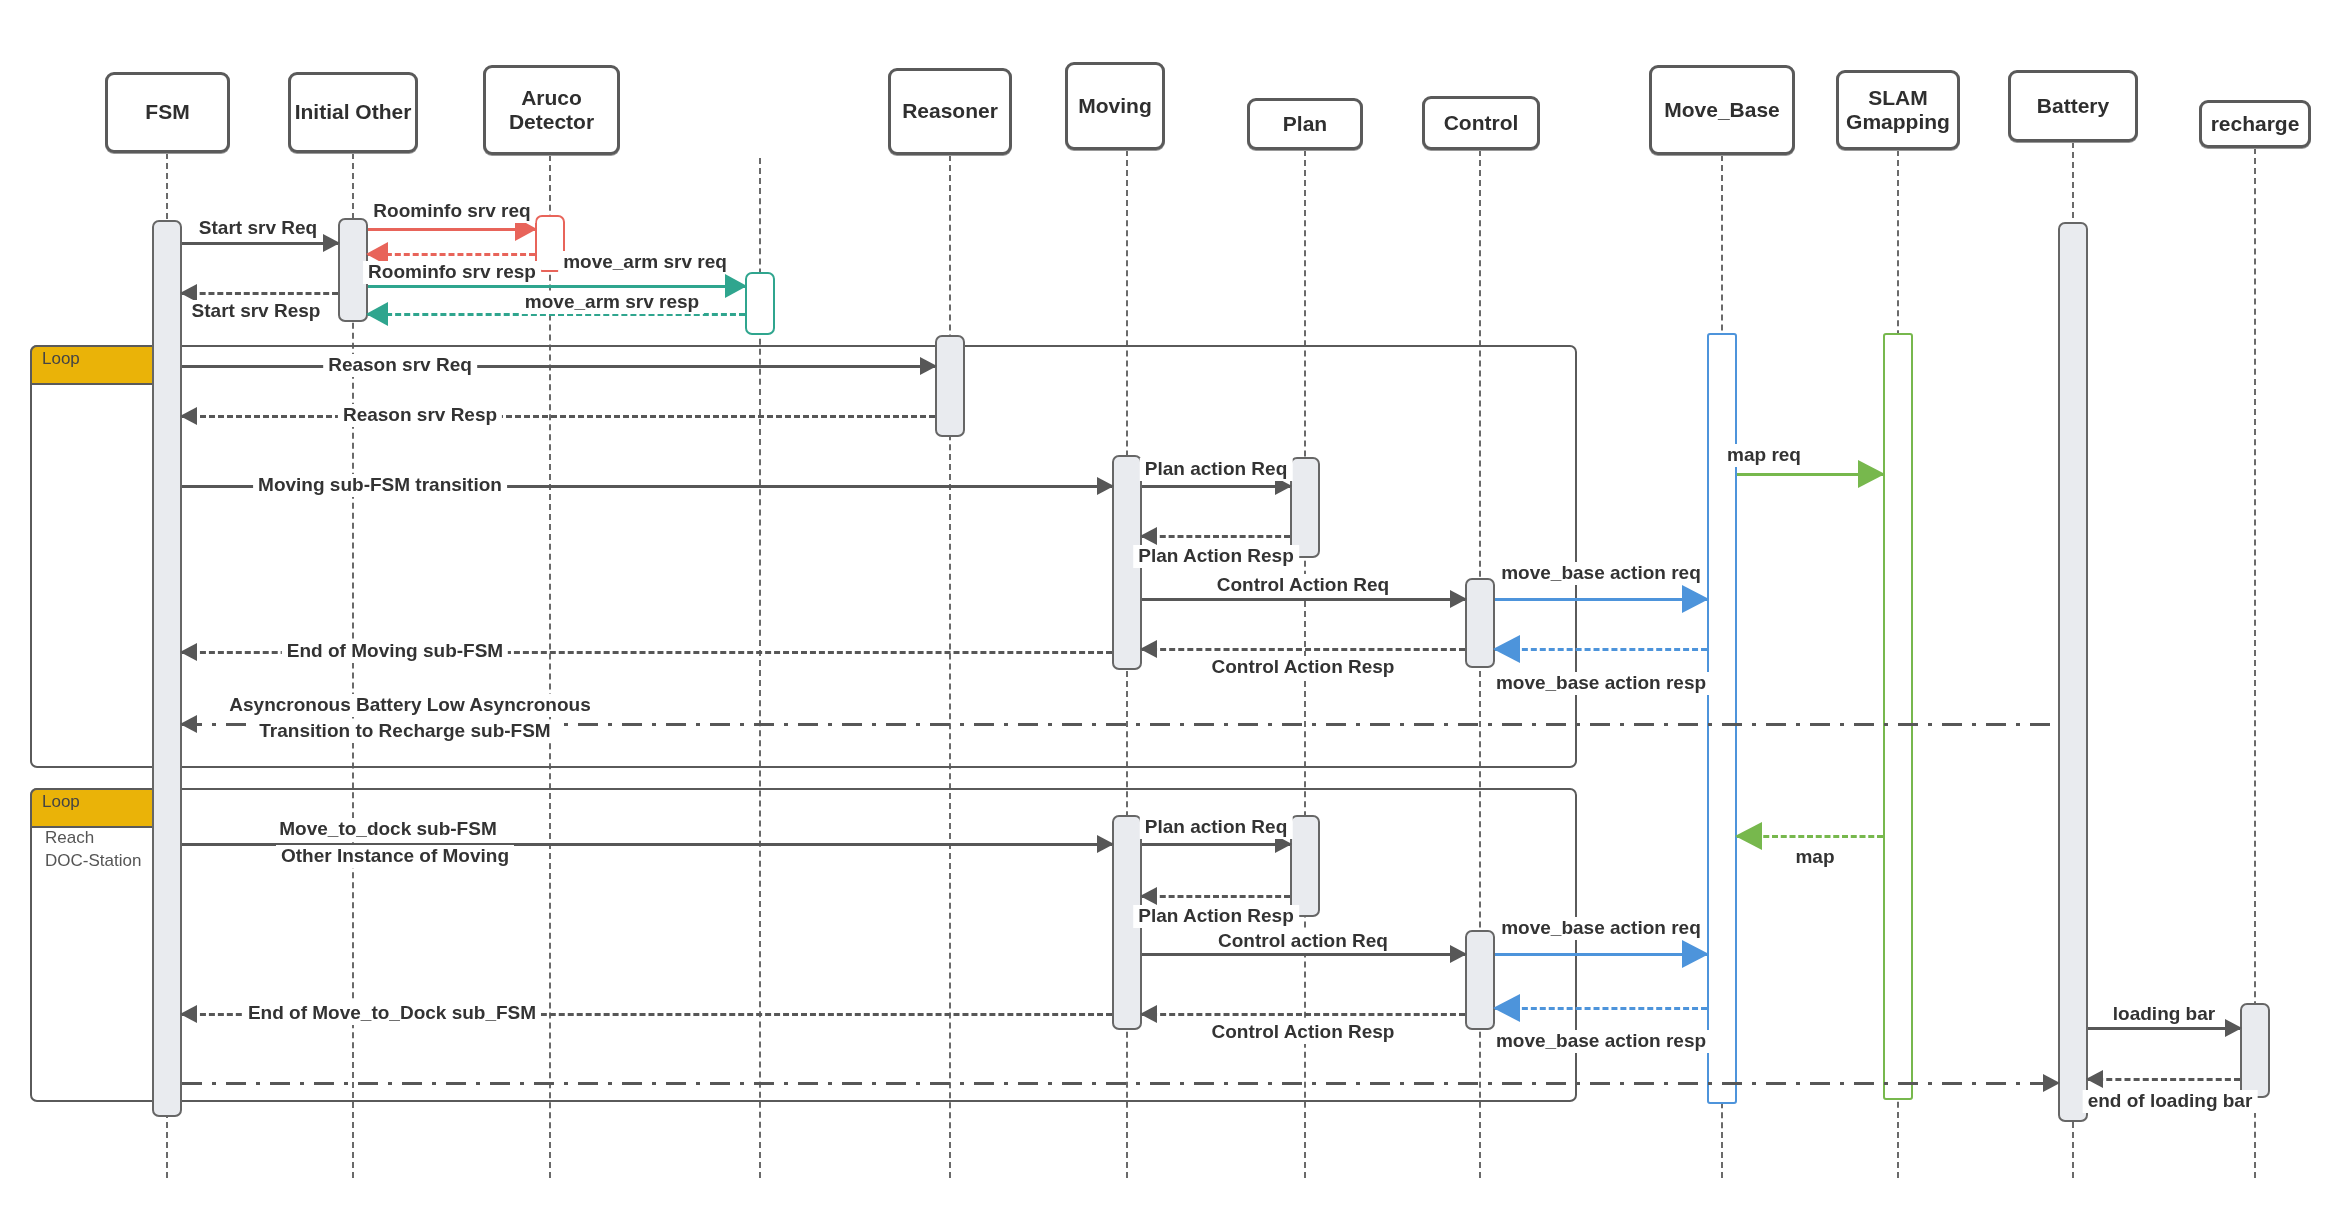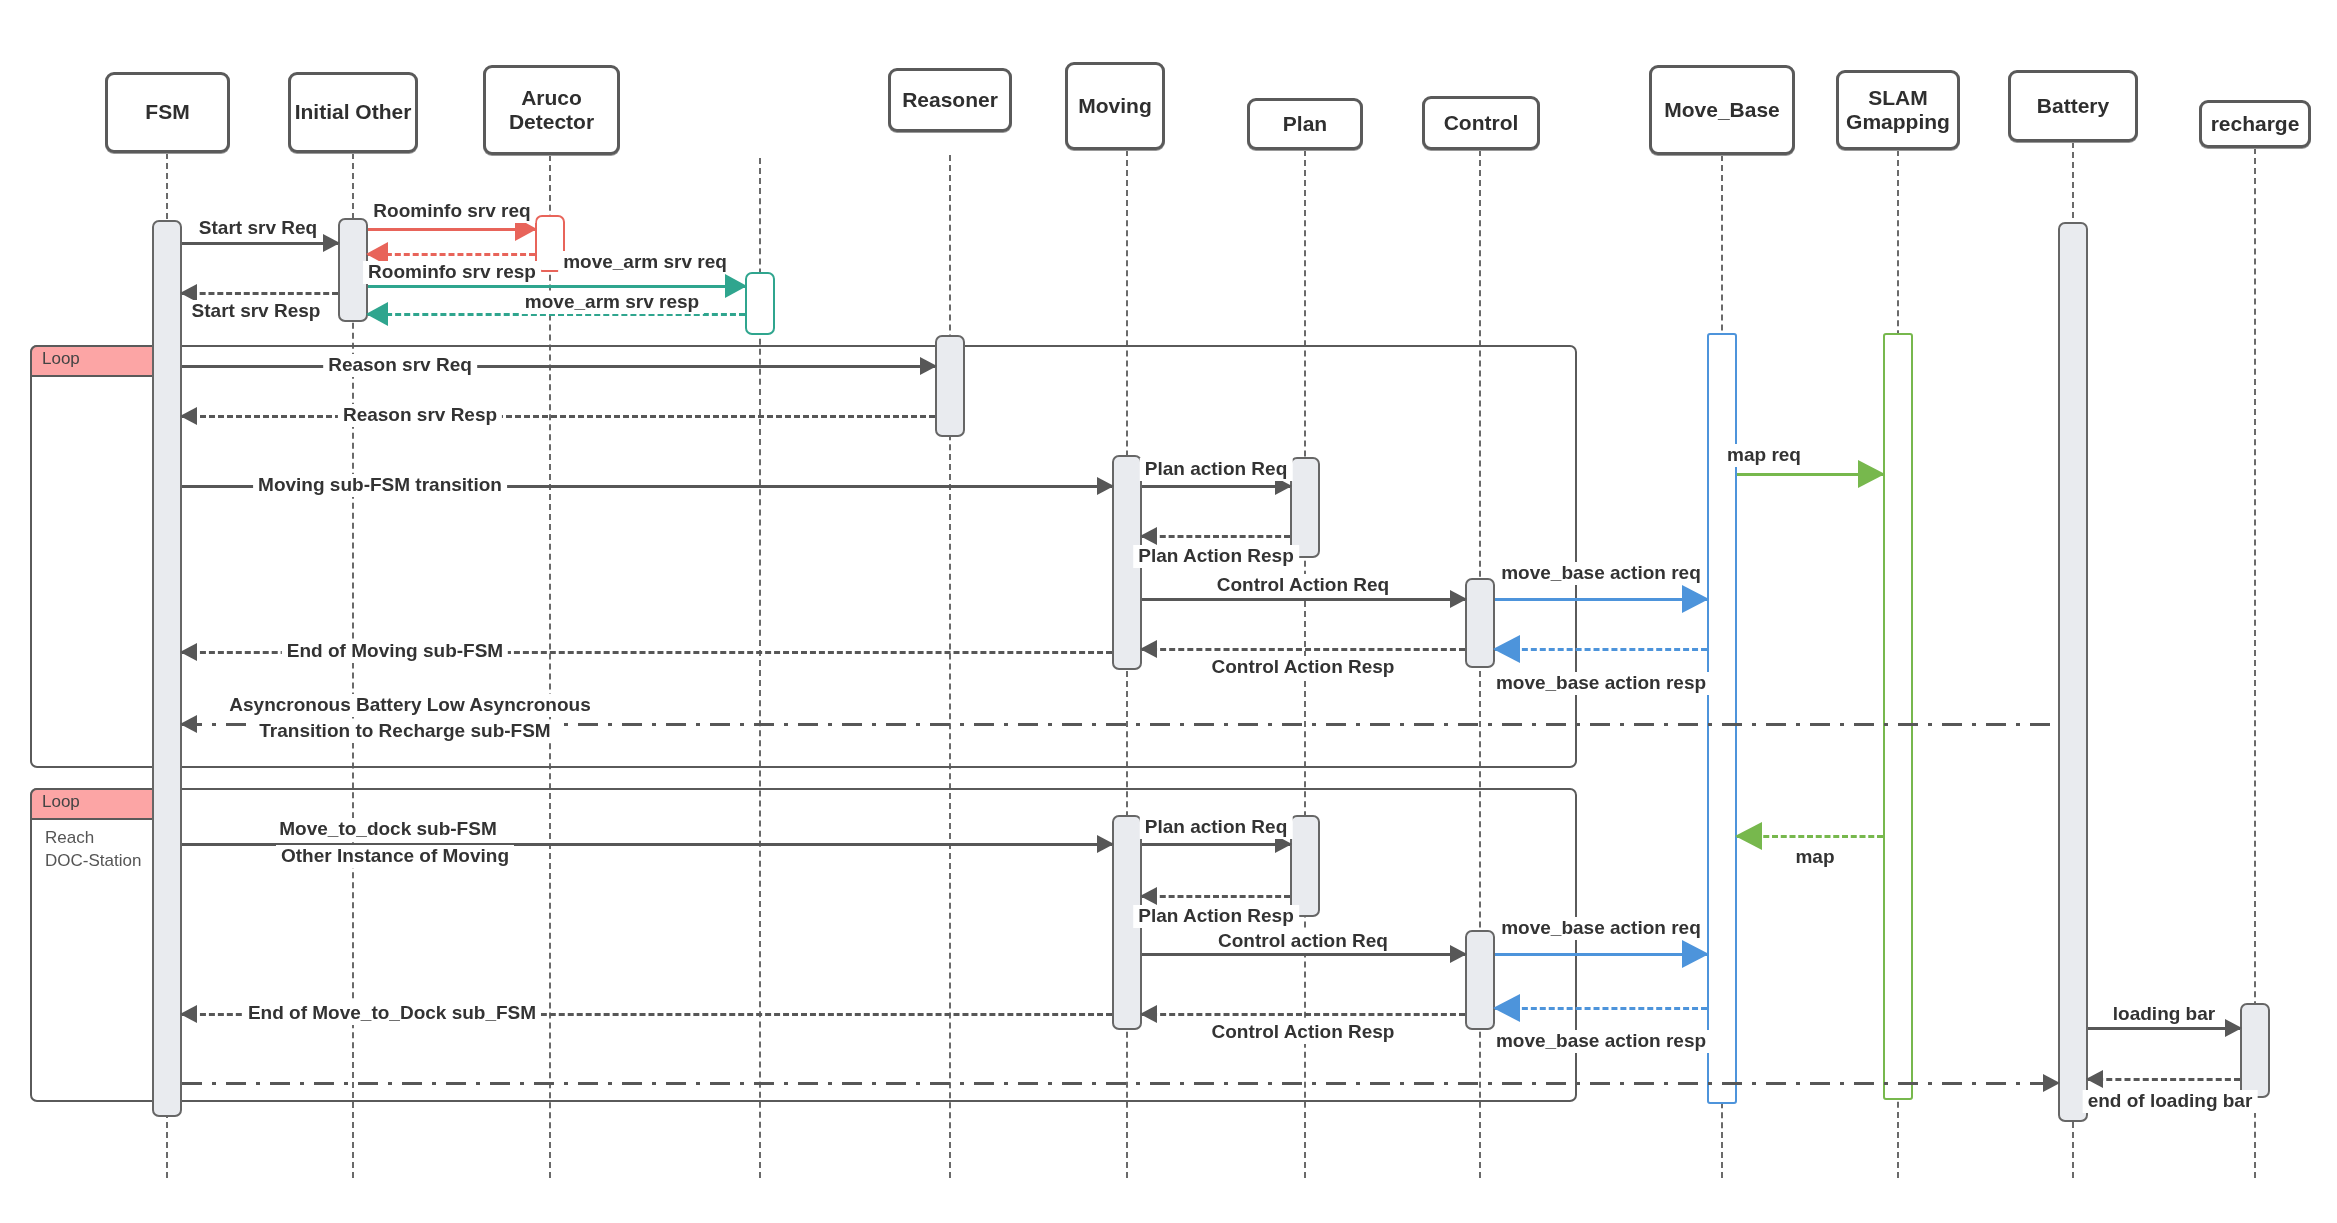--- a/index.html
+++ b/index.html
@@ -30,21 +30,21 @@
   .med .ah{top:-11px;} 
   .med .ah.r{border-top-width:12px;border-bottom-width:12px;border-left-width:22px;}
   .med .ah.l{border-top-width:12px;border-bottom-width:12px;border-right-width:22px;}
   .big .ah{top:-13px;}
   .big .ah.r{border-top-width:14px;border-bottom-width:14px;border-left-width:27px;}
   .big .ah.l{border-top-width:14px;border-bottom-width:14px;border-right-width:27px;}
   .lbl{position:absolute;transform:translateX(-50%);white-space:nowrap;font-weight:bold;
        font-size:19px;color:#333;background:#fff;padding:0 5px;line-height:1.2;}
   .loopframe{position:absolute;box-sizing:border-box;border:2.5px solid #5a5a5a;border-radius:7px;background:transparent;}
   .looptab{position:absolute;box-sizing:border-box;border:2.5px solid #5a5a5a;border-radius:7px 0 0 0;
-           background:#fca5a5;font-size:17px;color:#444;padding:2px 10px;width:150px;height:32px;
+           background:#eab308;font-size:17px;color:#444;padding:2px 10px;width:150px;height:40px;
            clip-path:polygon(0 0,100% 0,100% 50%,88% 100%,0 100%);}
   .loopnote{position:absolute;font-size:17px;color:#555;line-height:1.35;background:transparent;}
 </style>
 </head>
 <body>
 
 <div class="canvas">
 
   <div class="lifeline" style="left:166px;top:153px;height:1025px"></div>
   <div class="lifeline" style="left:352px;top:153px;height:1025px"></div>
@@ -88,21 +88,21 @@
   <div class="actor" style="left:105px;top:72px;width:125px;height:81px">
       <span>FSM</span>
     </div>
   <div class="actor" style="left:288px;top:72px;width:130px;height:81px">
       <span>Initial Other</span>
     </div>
   <div class="actor" style="left:483px;top:65px;width:137px;height:90px">
     <span>Aruco</span>
     <span>Detector</span>
   </div>
-  <div class="actor" style="left:888px;top:68px;width:124px;height:64px">
+  <div class="actor" style="left:888px;top:68px;width:124px;height:87px">
       <span>Reasoner</span>
     </div>
   <div class="actor" style="left:1065px;top:62px;width:100px;height:88px">
       <span>Moving</span>
     </div>
   <div class="actor" style="left:1247px;top:98px;width:116px;height:52px">
       <span>Plan</span>
     </div>
   <div class="actor" style="left:1422px;top:96px;width:118px;height:54px">
       <span>Control</span>

